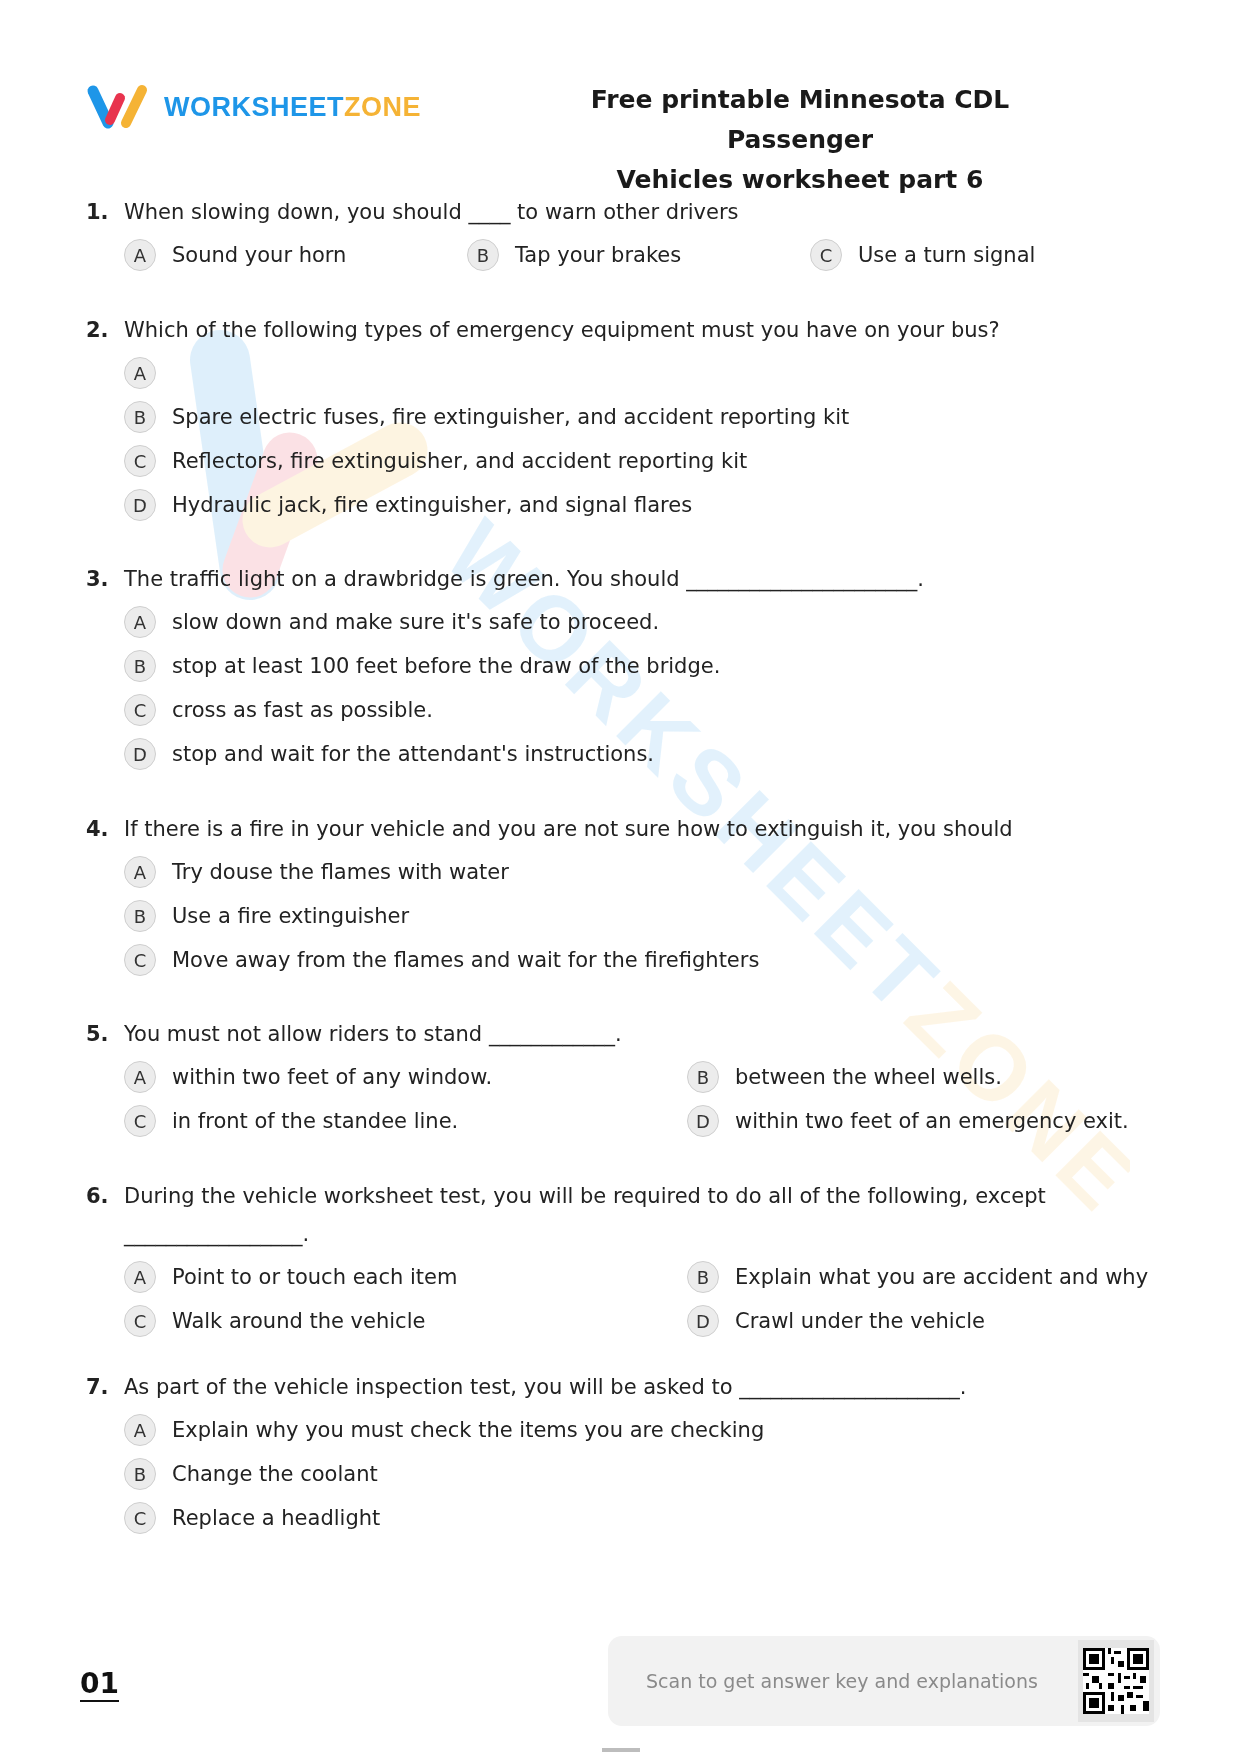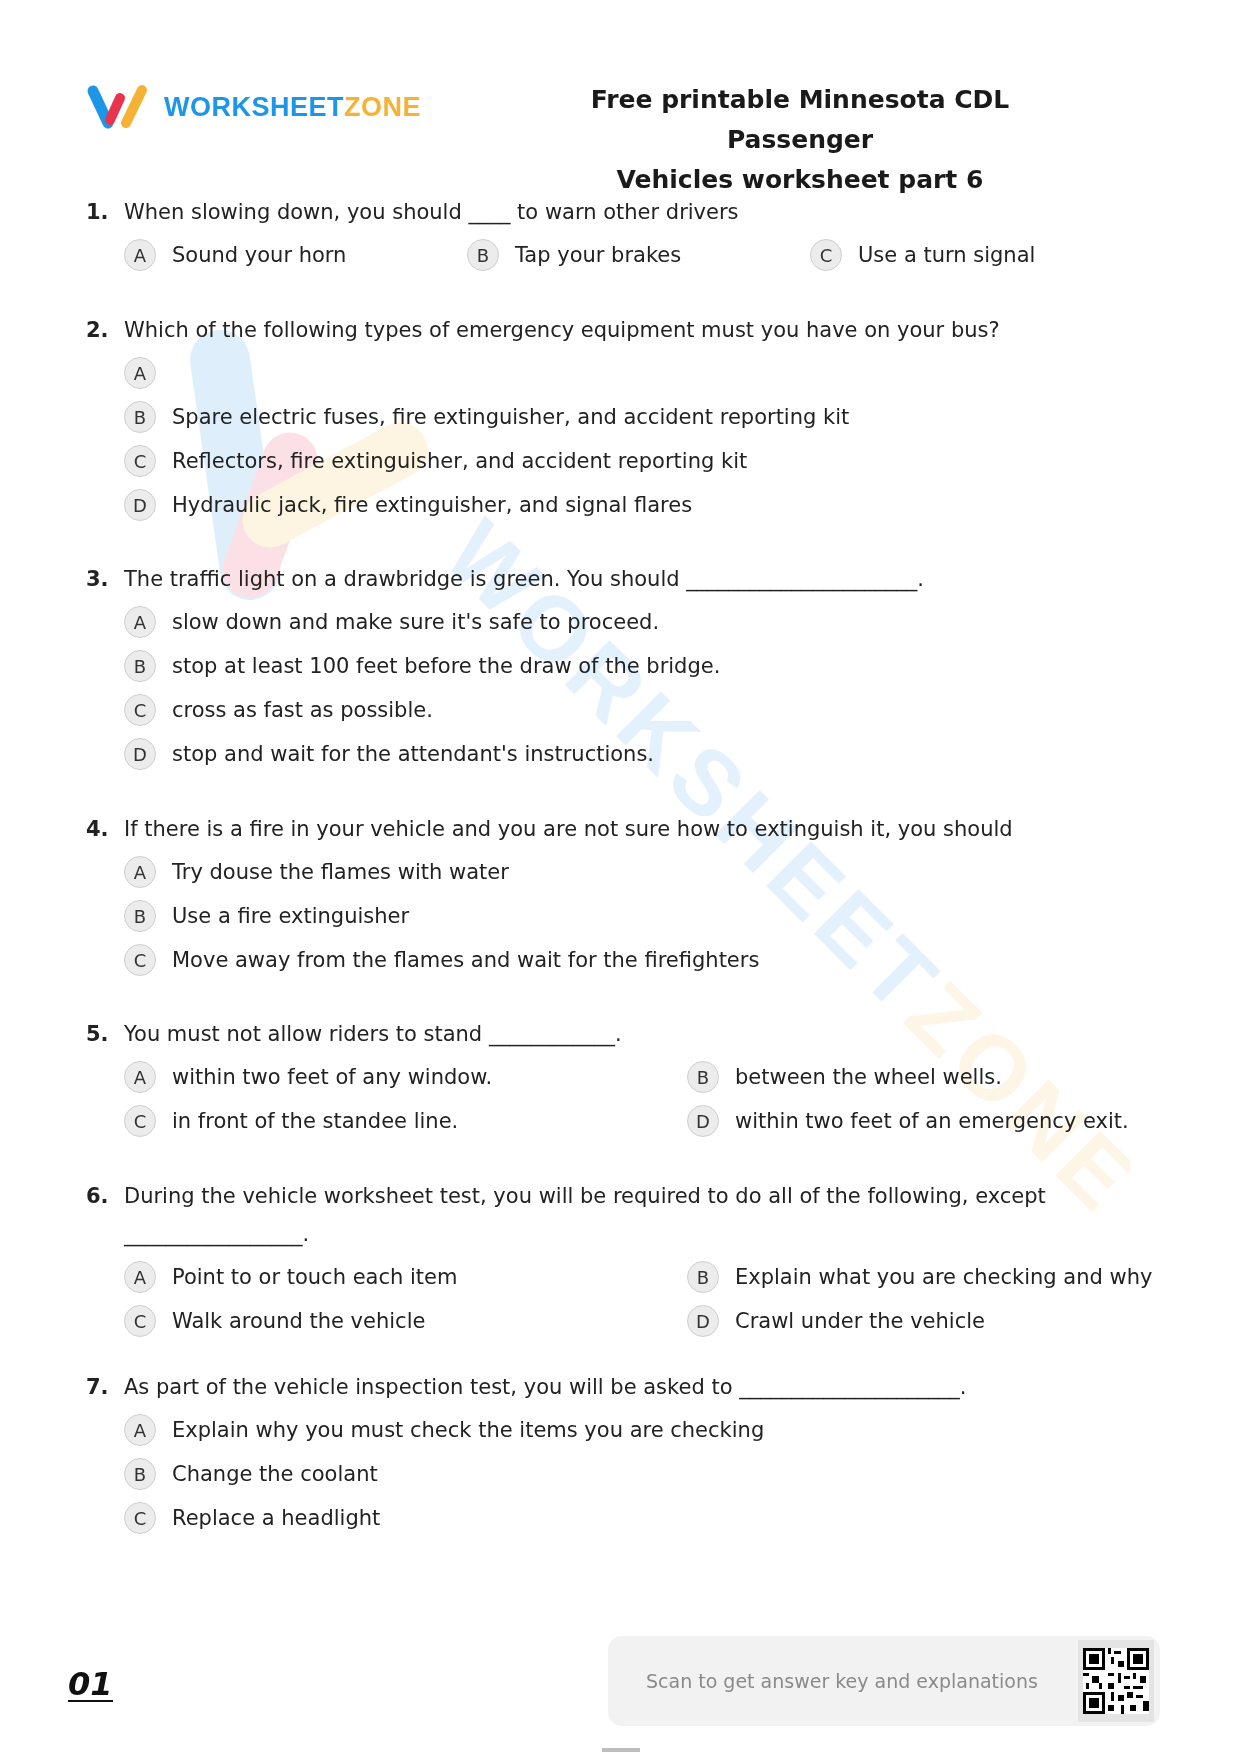--- a/index.html
+++ b/index.html
@@ -20,22 +20,22 @@
   .q-blankline { margin-left: 38px; font-size: 21px; line-height: 30px; margin-top: 8px; }
   .opts { margin-left: 38px; margin-top: 13px; }
   .opts.col1 .opt { margin-bottom: 14px; }
   .opts.grid3 { display: grid; grid-template-columns: 343px 343px 343px; }
   .opts.grid2 { display: grid; grid-template-columns: 563px 500px; row-gap: 14px; }
   .opt { display: flex; align-items: center; height: 30px; }
   .badge { width: 32px; height: 32px; border-radius: 50%; background: #ececec; border: 1px solid #cfcfcf;
            box-sizing: border-box; display: flex; align-items: center; justify-content: center;
            font-size: 18px; color: #333; flex: none; }
   .opt-text { margin-left: 16px; font-size: 21px; color: #222; white-space: nowrap; }
-  .page-num { position: absolute; left: 68px; top: 1668px; font-family: "DejaVu Sans", sans-serif; font-weight: 700; font-size: 32px;
-              color: #111; border-bottom: 2px solid #111; line-height: 32px; font-style: italic; }
+  .page-num { position: absolute; left: 80px; top: 1668px; font-family: "DejaVu Sans", sans-serif; font-weight: 700; font-size: 28px;
+              color: #111; border-bottom: 2px solid #111; line-height: 32px; }
   .footer { position: absolute; left: 608px; top: 1636px; width: 552px; height: 90px; background: #f2f2f2; border-radius: 14px;
             display: flex; align-items: center; }
   .footer-text { margin-left: 38px; font-size: 19px; color: #8a8a8a; flex: 1; }
   .qr { width: 76px; height: 82px; background: #e4e4e4; margin-right: 6px; display: flex; align-items: center; justify-content: center; }
   .page-tick { position: absolute; left: 602px; top: 1748px; width: 38px; height: 4px; background: #bdbdbd; }
 </style>
 </head>
 <body>
 
 <svg class="watermark" viewBox="0 0 950 900">
@@ -187,21 +187,21 @@
       <span class="q-text">During the vehicle worksheet test, you will be required to do all of the following, except</span>
     </div>
   <div class="q-blankline">_________________.</div>
   <div class="opts grid2">
     <div class="opt">
         <span class="badge">A</span>
         <span class="opt-text">Point to or touch each item</span>
       </div>
     <div class="opt">
         <span class="badge">B</span>
-        <span class="opt-text">Explain what you are checking and why</span>
+        <span class="opt-text">Explain what you are accident and why</span>
       </div>
     <div class="opt">
         <span class="badge">C</span>
         <span class="opt-text">Walk around the vehicle</span>
       </div>
     <div class="opt">
         <span class="badge">D</span>
         <span class="opt-text">Crawl under the vehicle</span>
       </div>
   </div>

